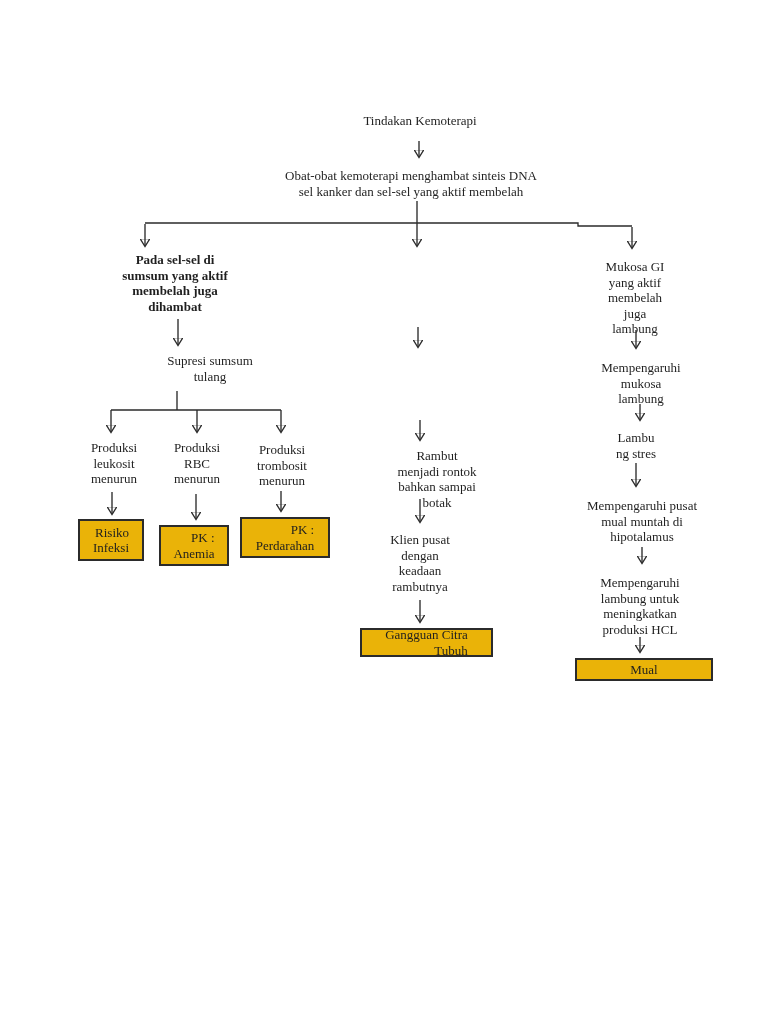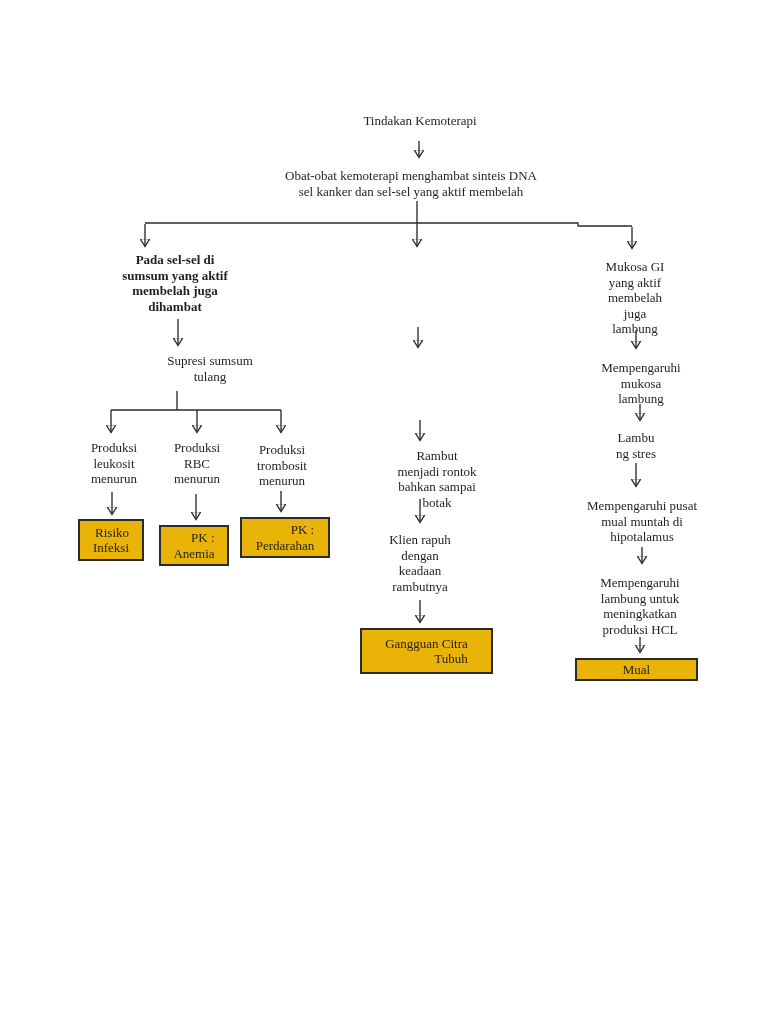--- a/index.html
+++ b/index.html
@@ -85,39 +85,39 @@
 Infeksi</div>
   <div class="obox" style="left:159px; top:525px; width:70px; height:41px;">PK :
 Anemia</div>
   <div class="obox" style="left:240px; top:517px; width:90px; height:41px;">PK :
 Perdarahan</div>
 
   <div class="node" style="left:420px; top:448px;margin-left:17px;">Rambut
 menjadi rontok
 bahkan sampai
 botak</div>
-  <div class="node" style="left:420px; top:532px;">Klien rapuh
+  <div class="node" style="left:420px; top:532px;">Klien pusat
 dengan
 keadaan
 rambutnya</div>
-  <div class="obox" style="left:360px; top:628px; width:133px; height:46px;">Gangguan Citra
+  <div class="obox" style="left:360px; top:628px; width:133px; height:29px;">Gangguan Citra
 Tubuh</div>
 
   <div class="node" style="left:635px; top:259px;">Mukosa GI
 yang aktif
 membelah
 juga
 lambung</div>
   <div class="node" style="left:641px; top:360px;">Mempengaruhi
 mukosa
 lambung</div>
   <div class="node" style="left:636px; top:430px;">Lambu
 ng stres</div>
   <div class="node" style="left:642px; top:498px;">Mempengaruhi pusat
 mual muntah di
 hipotalamus</div>
   <div class="node" style="left:640px; top:575px;">Mempengaruhi
 lambung untuk
 meningkatkan
 produksi HCL</div>
-  <div class="obox" style="left:575px; top:658px; width:123px; height:23px;">Mual</div>
+  <div class="obox" style="left:575px; top:658px; width:138px; height:23px;">Mual</div>
 
 </div>
 
 </body></html>

